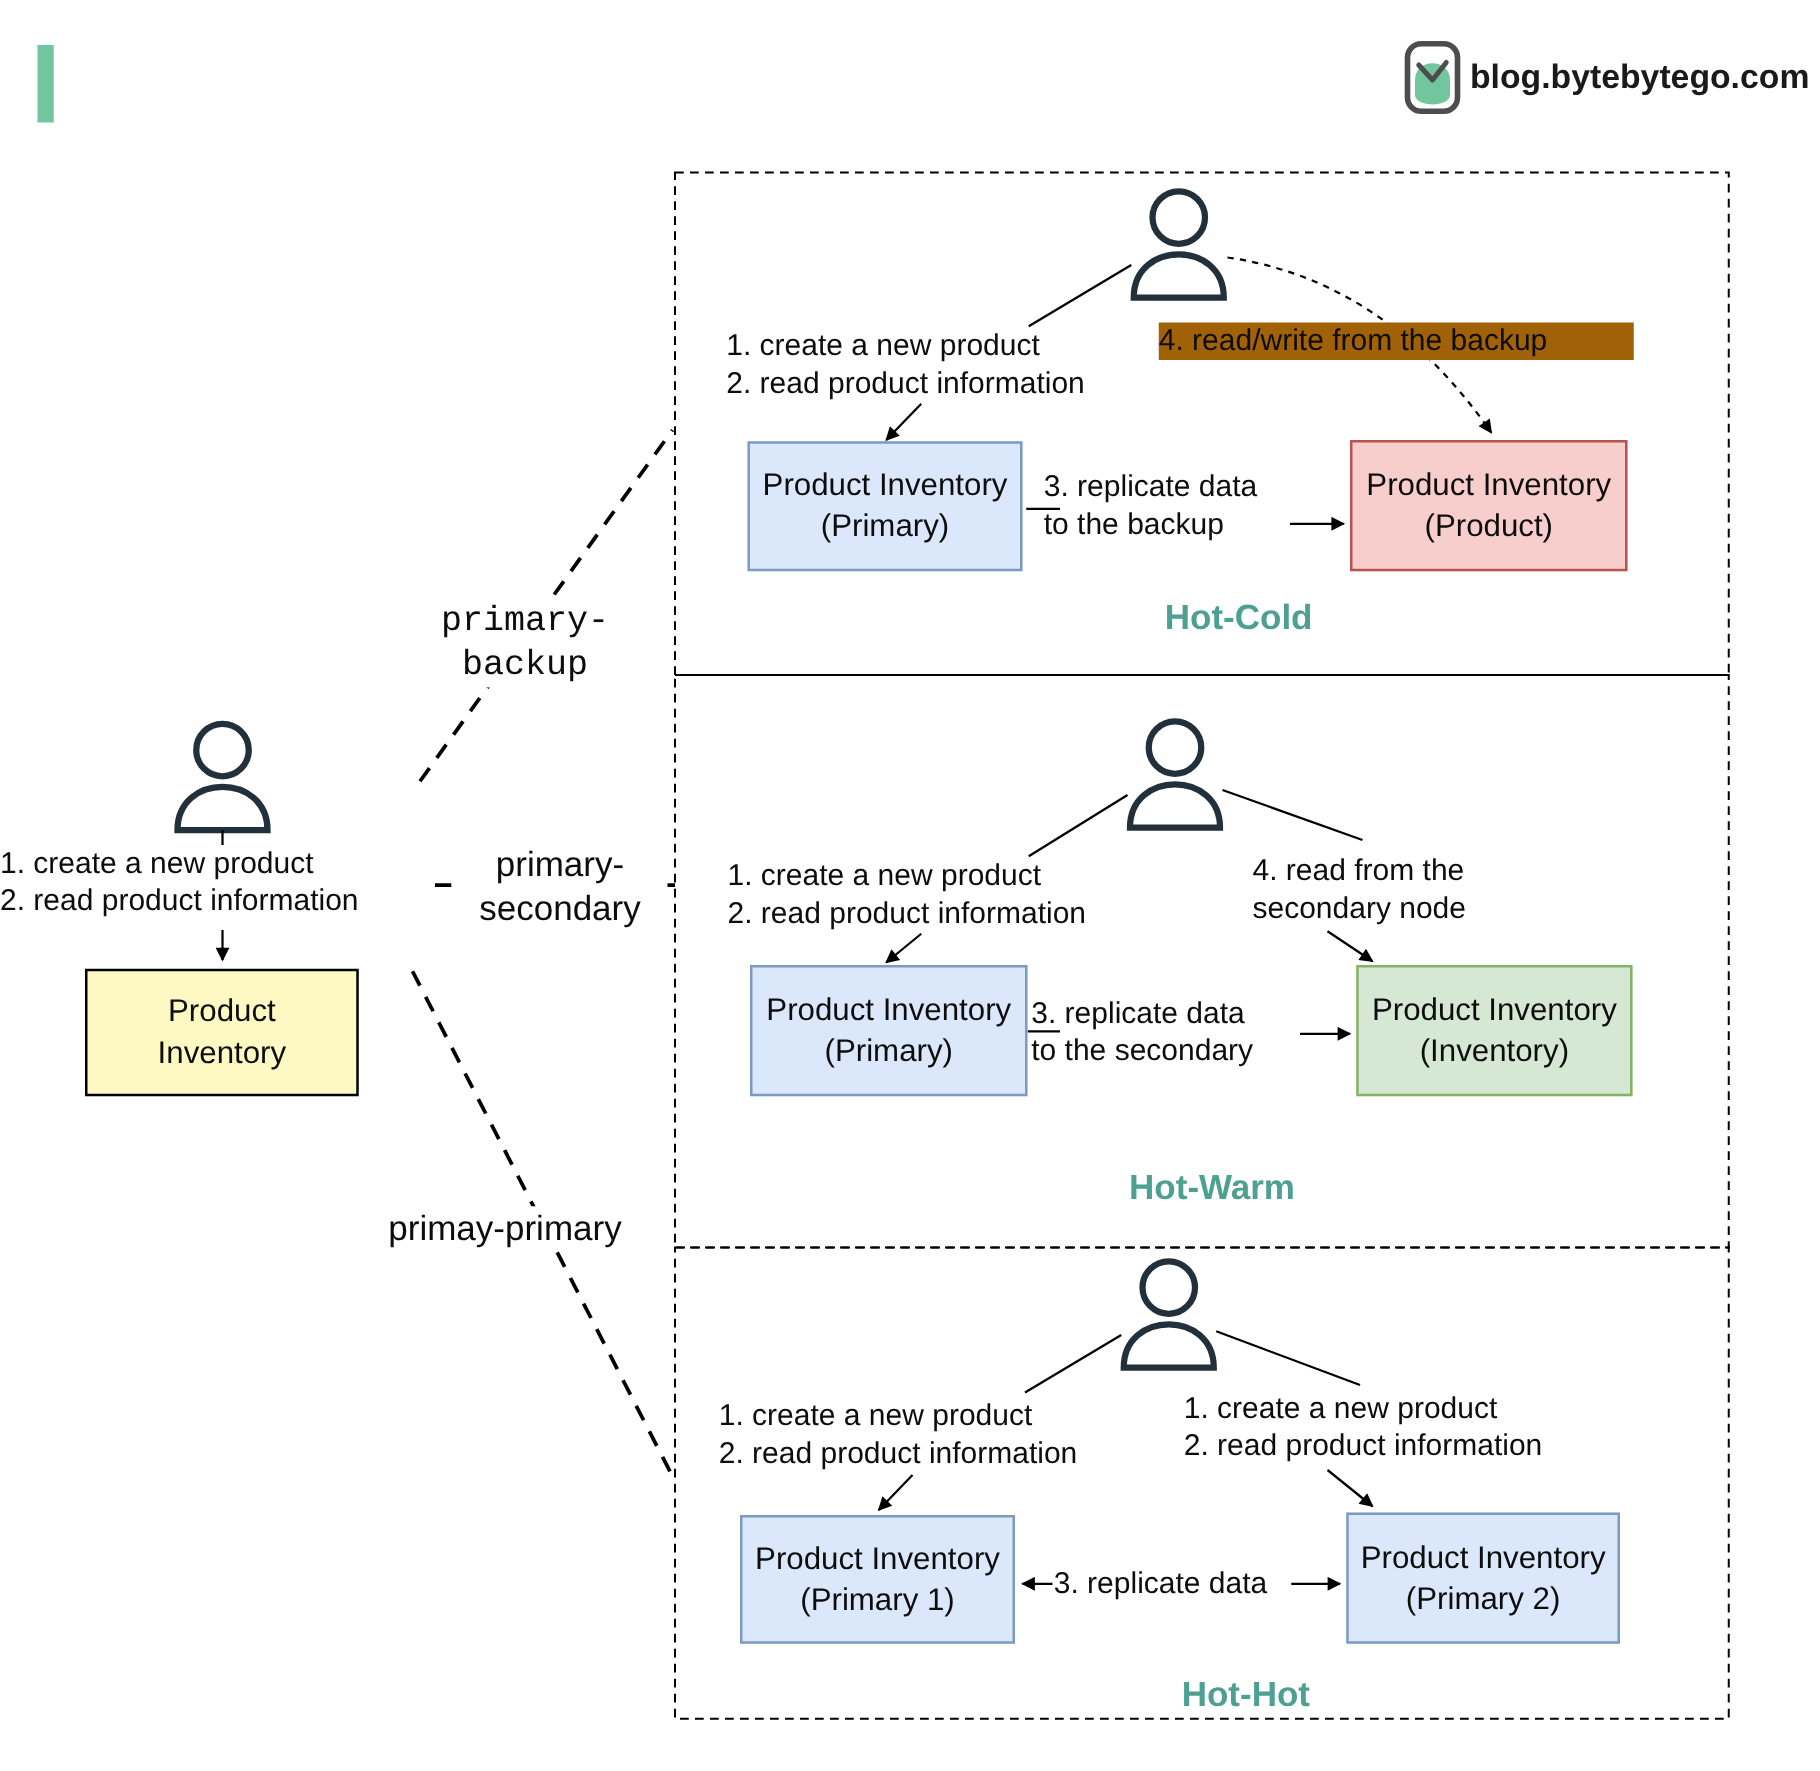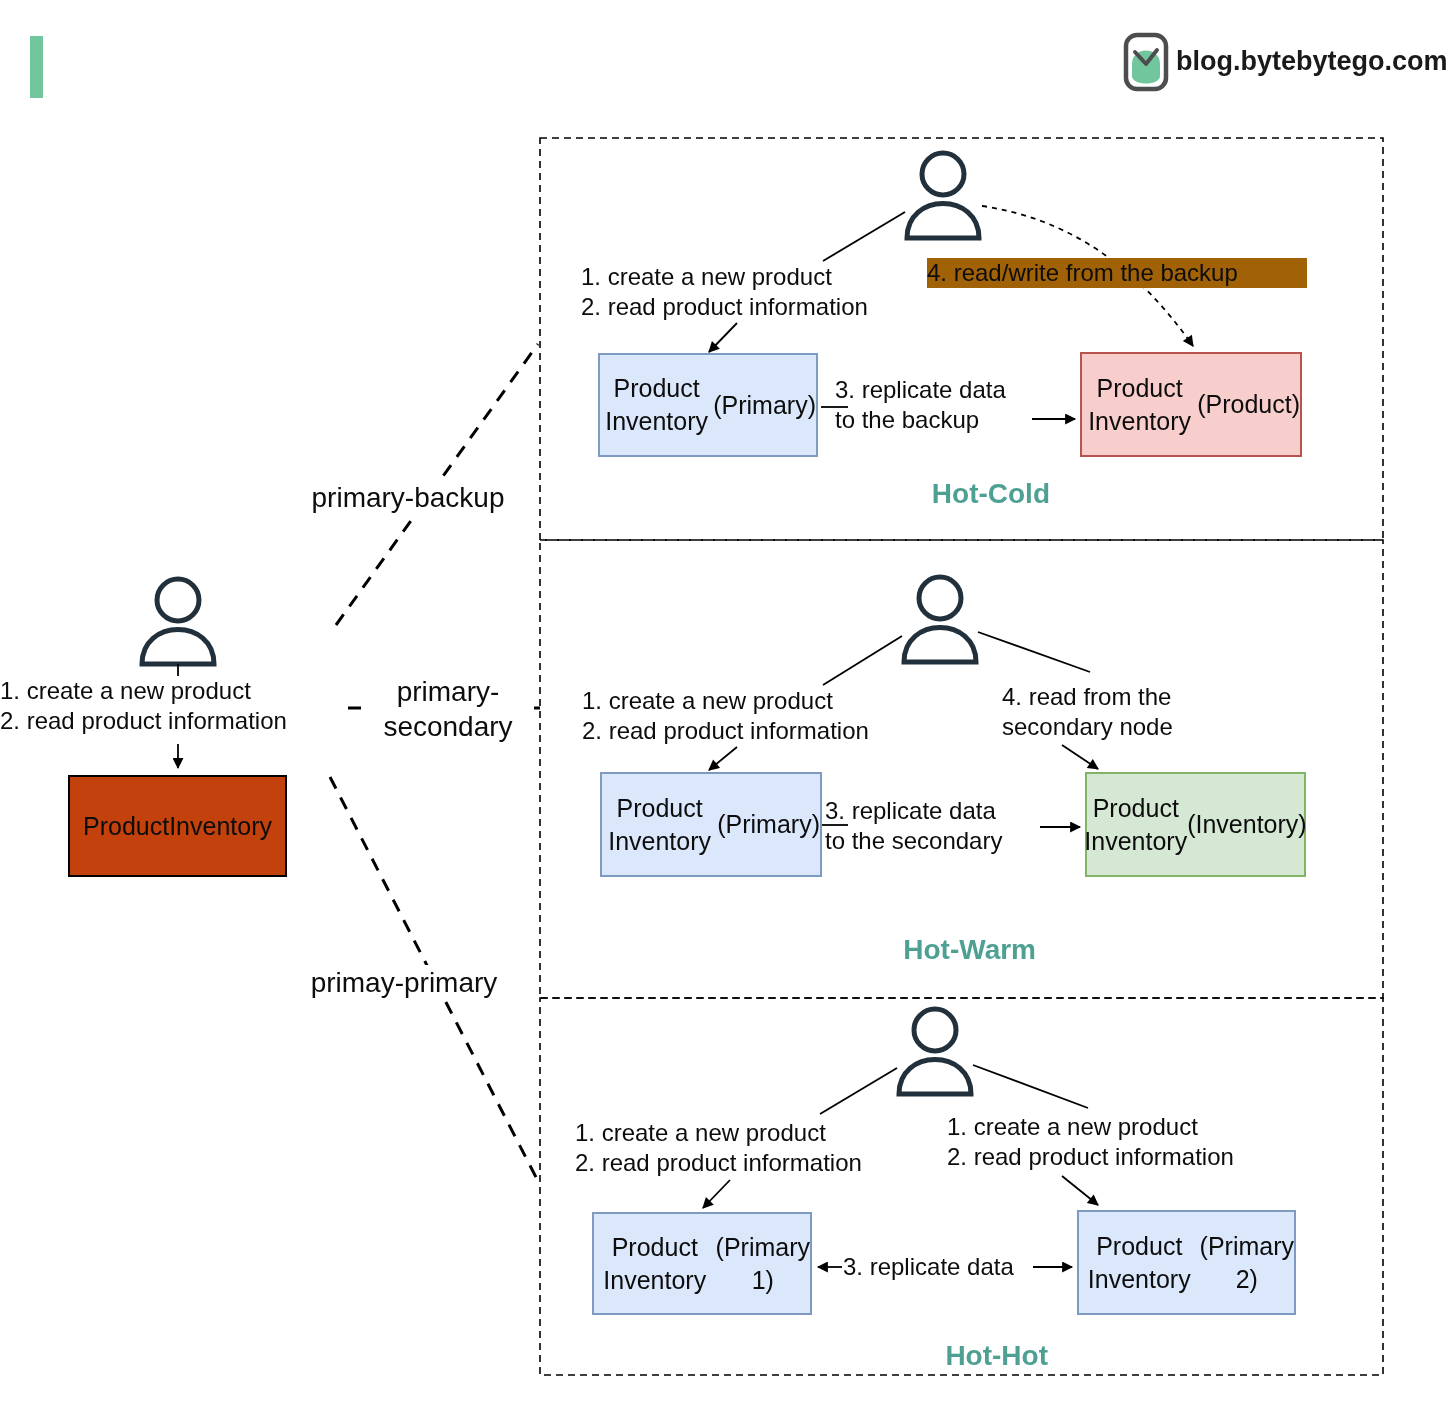--- a/index.html
+++ b/index.html
@@ -8,27 +8,27 @@
     font-family:"Liberation Sans", sans-serif;color:#111;overflow:hidden;
   }
   .canvas svg.layer{position:absolute;left:0;top:0;z-index:0;}
   .accent-bar{position:absolute;left:30px;top:36px;width:13px;height:62px;background:#72c69e;z-index:1;}
   .title{position:absolute;left:55px;top:34px;font-size:48px;font-weight:700;letter-spacing:-1px;color:#0d0d0d;z-index:1;white-space:nowrap;}
   .brand{position:absolute;left:1176px;top:46px;font-size:27px;font-weight:700;color:#1a1a1a;z-index:1;white-space:nowrap;}
   .logo{position:absolute;left:1122px;top:32px;z-index:1;}
   .txt{position:absolute;font-size:24px;line-height:30px;text-align:left;color:#0d0d0d;z-index:2;}
   .mask{background:#a16207;}
   .node{
-    position:absolute;display:flex;flex-direction:row;align-items:center;justify-content:center;
+    position:absolute;display:flex;flex-direction:column;align-items:center;justify-content:center;
     text-align:center;font-size:25px;line-height:33px;color:#0d0d0d;border:2px solid #000;box-sizing:border-box;z-index:2;
   }
   .node.blue{background:#dbe8fc;border-color:#7d9bc1;}
   .node.red{background:#f8cecc;border-color:#b85450;}
   .node.green{background:#d5e8d4;border-color:#82b366;}
-  .node.plain{background:#c2410c;border-color:#000000;align-items:center;}
+  .node.plain{background:#fef9c3;border-color:#000000;align-items:center;}
   .clabel{position:absolute;font-size:28px;line-height:35px;color:#0d0d0d;background:#fff;text-align:center;z-index:2;padding:0 2px;}
   .plabel{position:absolute;font-size:28px;font-weight:700;color:#4da092;text-align:right;z-index:2;}
 </style>
 </head>
 <body>
 
 <div class="canvas">
 
   <svg class="layer" width="1456" height="1417" viewBox="0 0 1456 1417">
     <defs>
@@ -87,21 +87,21 @@
 
   <div class="txt" style="left:0px;top:676px;width:356px;">
     <div>1. create a new product</div>
     <div>2. read product information</div>
   </div>
   <div class="node plain" style="left:68px;top:775px;width:219px;height:102px;">
     <div>Product</div>
     <div>Inventory</div>
   </div>
 
-  <div class="clabel" style="left:296px;top:480px;width:220px;">primary-backup</div>
+  <div class="clabel" style="left:308px;top:480px;width:220px;font-family:Liberation Mono, monospace;">primary-backup</div>
   <div class="clabel" style="left:362px;top:674px;width:168px;">
     <div>primary-</div>
     <div>secondary</div>
   </div>
   <div class="clabel" style="left:292px;top:965px;width:220px;">primay-primary</div>
 
   <div class="txt" style="left:581px;top:262px;width:340px;">
     <div>1. create a new product</div>
     <div>2. read product information</div>
   </div>

